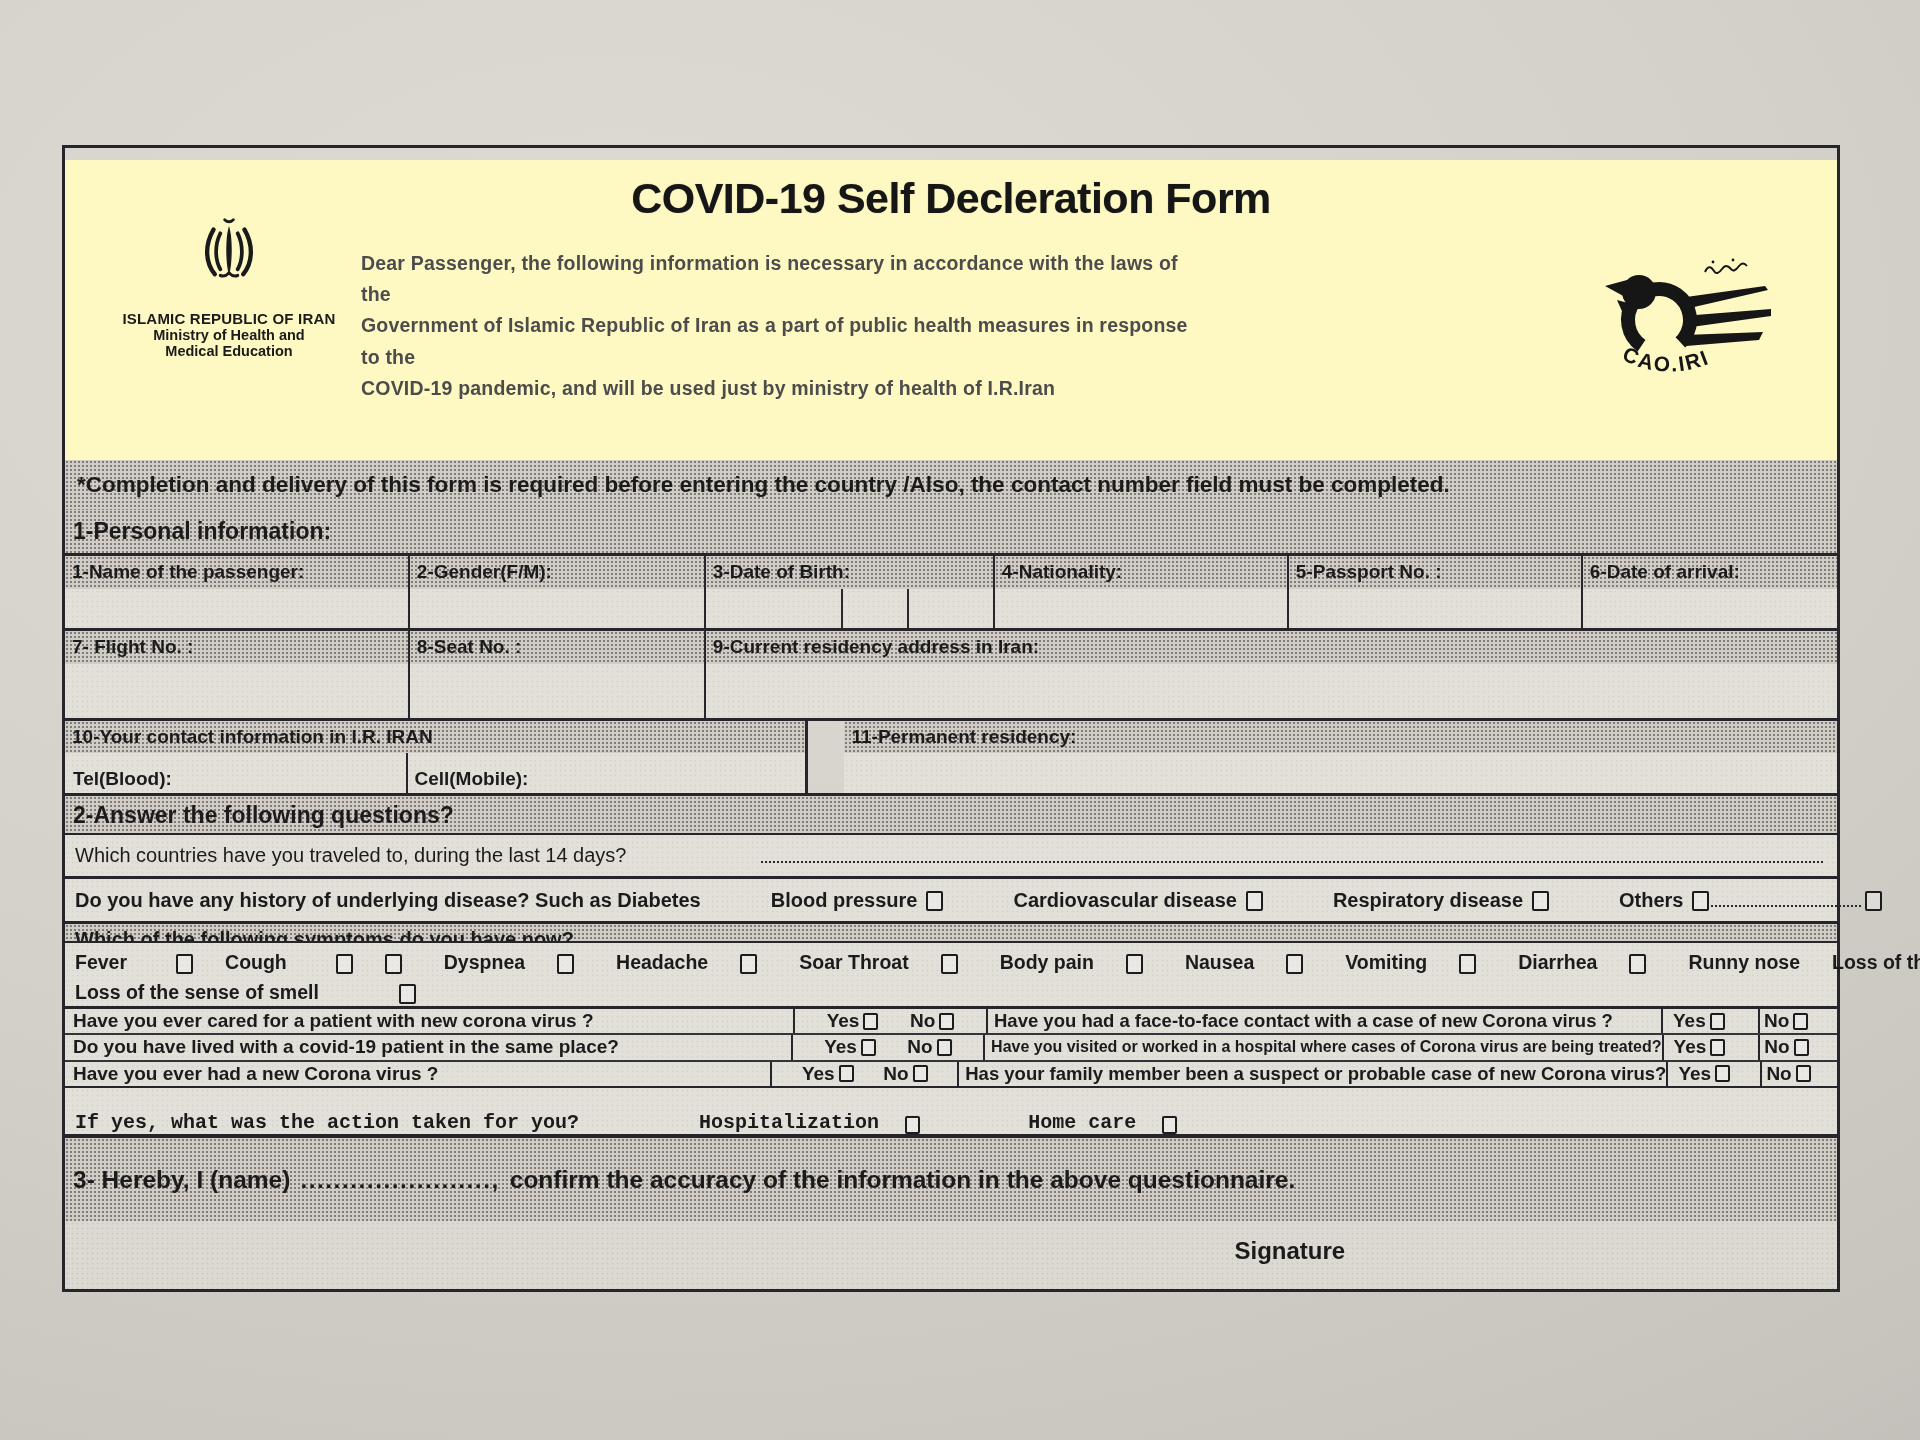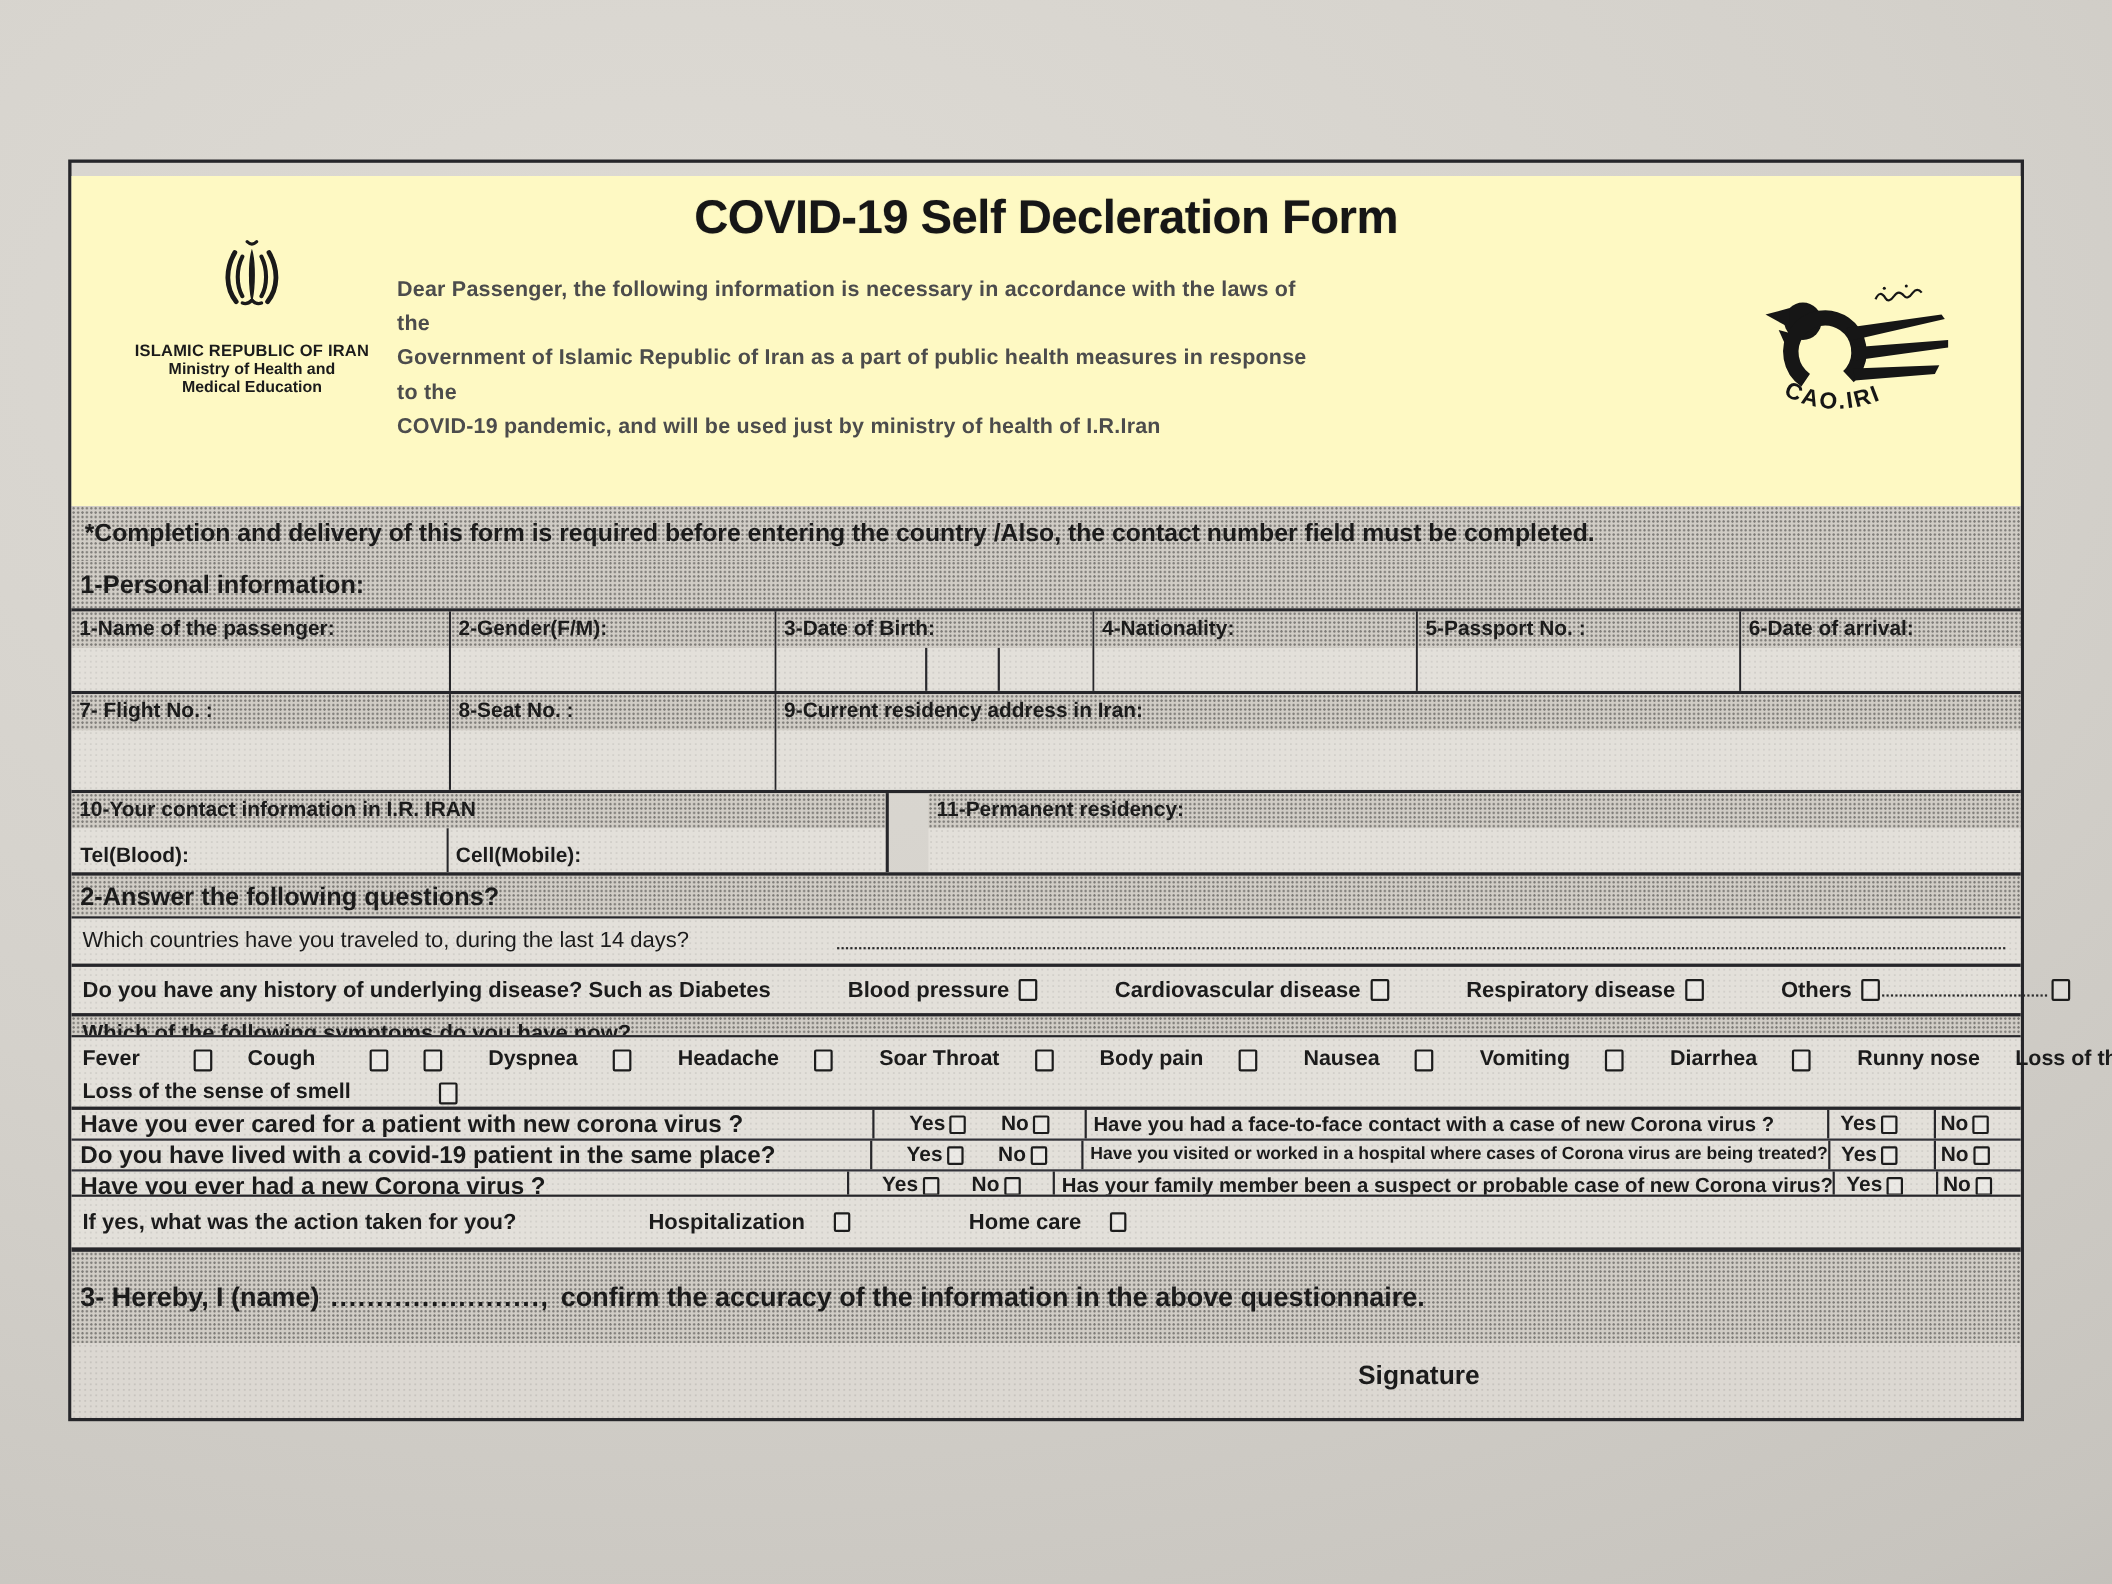--- a/index.html
+++ b/index.html
@@ -81,33 +81,33 @@
   .symline { display:flex; align-items:center; height:30px; }
   .sym { margin-right:32px; white-space:nowrap; display:flex; align-items:flex-end;gap:40px; }
   .sym.pre .cb { margin:0 2px 0 0; }
 
   .cb { width:17px; height:20px; border:2.5px solid #1c1c1c; display:inline-block;
         vertical-align:-4px; margin-left:9px; background:rgba(250,250,248,0.35); border-radius:2px; flex:none; }
 
   .yn { border-top:3px solid #26262a; height:80px; display:flex; flex-direction:column; }
   .yn-row { flex:1; display:grid; grid-template-columns:730fr 193fr 675fr 97fr 77fr; border-top:2px solid #33333a; }
   .yn-row:first-child { border-top:none; }
-  .ynq  { padding-left:8px; font-size:22px; font-weight:bold; display:flex; align-items:center;
+  .ynq  { padding-left:8px; font-size:19px; font-weight:bold; display:flex; align-items:center;
           border-right:2px solid #26262a; white-space:nowrap; }
   .ynyn { display:flex; align-items:center; justify-content:space-evenly; border-right:2px solid #26262a; }
   .ynpair { display:flex; align-items:center; font-size:19px; font-weight:bold;justify-content:flex-end; }
   .ynpair .cb { width:15px; height:17px; margin-left:4px; }
   .ynq2 { padding-left:6px; font-size:18.5px; font-weight:bold; display:flex; align-items:center;
           border-right:2px solid #26262a; white-space:nowrap; }
   .ynq2.small { font-size:16px; }
   .yny { display:flex; align-items:center; padding-left:10px; border-right:2px solid #26262a; }
   .ynn { display:flex; align-items:center; padding-left:4px; }
 
-  .action { height:48px; border-top:2px solid #26262a; display:flex; align-items:center;
-            font-size:20px; font-weight:bold; padding-left:10px; }
+  .action { height:48px; border-top:2px solid #26262a; display:flex; align-items:flex-end;
+            font-size:20px; font-weight:bold; padding-left:10px;font-family:Liberation Mono, monospace; }
   .action .g1 { margin-left:120px; }
   .action .g2 { margin-left:108px; }
   .action .cb { width:15px; height:18px; margin-left:26px; }
 
   .sec3 { height:87px; border-top:4px solid #26262a; display:flex; align-items:center;
           font-size:24.5px; font-weight:bold; padding-left:8px; }
   .dots3 { letter-spacing:1.5px; margin:0 10px; }
   .sigzone { flex:1; position:relative; background-color:#dcd8d2;
              background-image: radial-gradient(rgba(50,50,50,0.12) 0.7px, rgba(60,60,60,0) 1.1px);
              background-size:5px 5px; }

